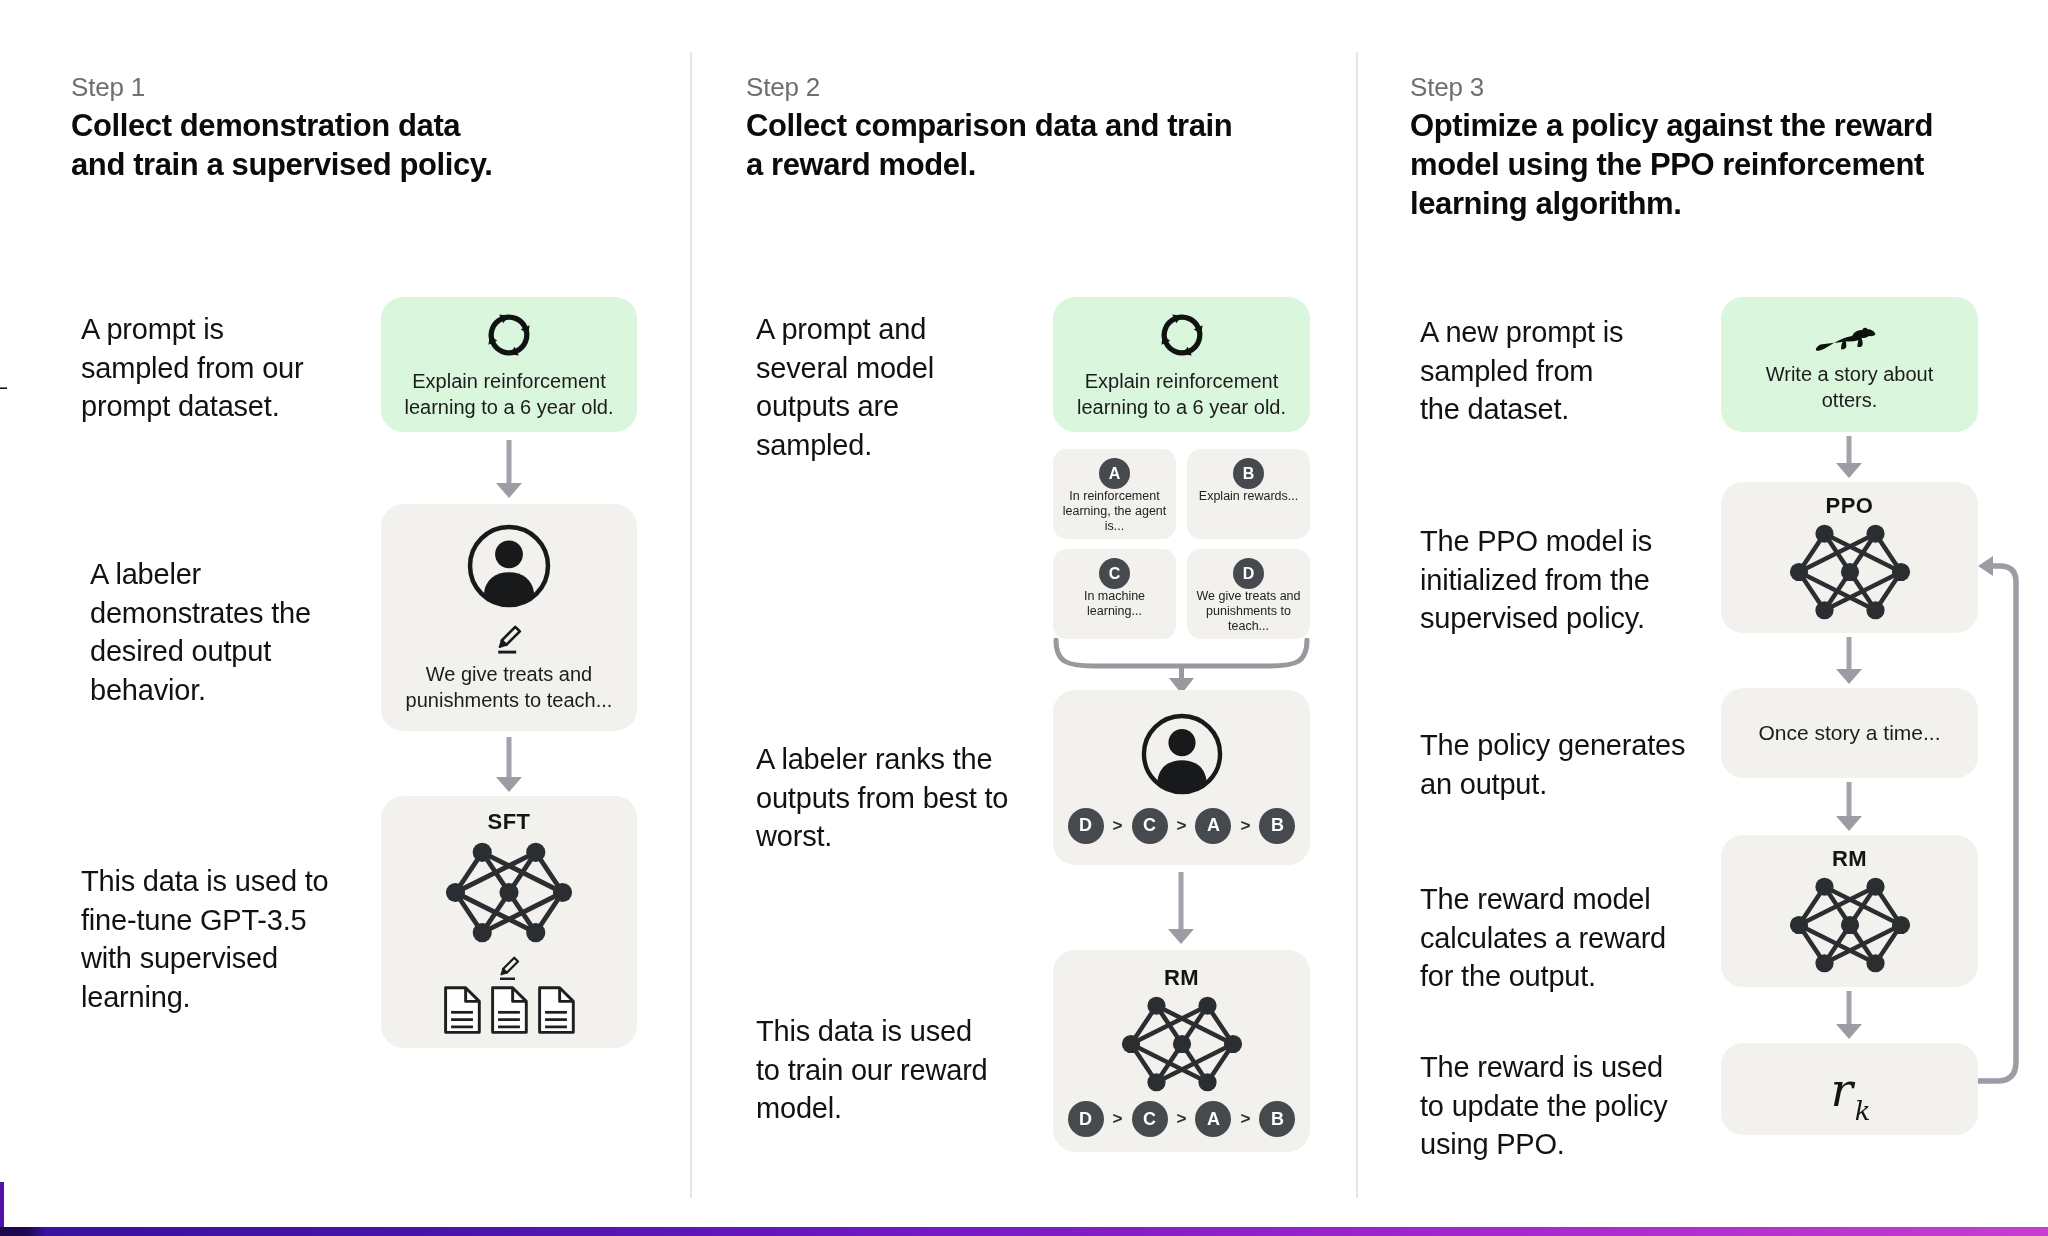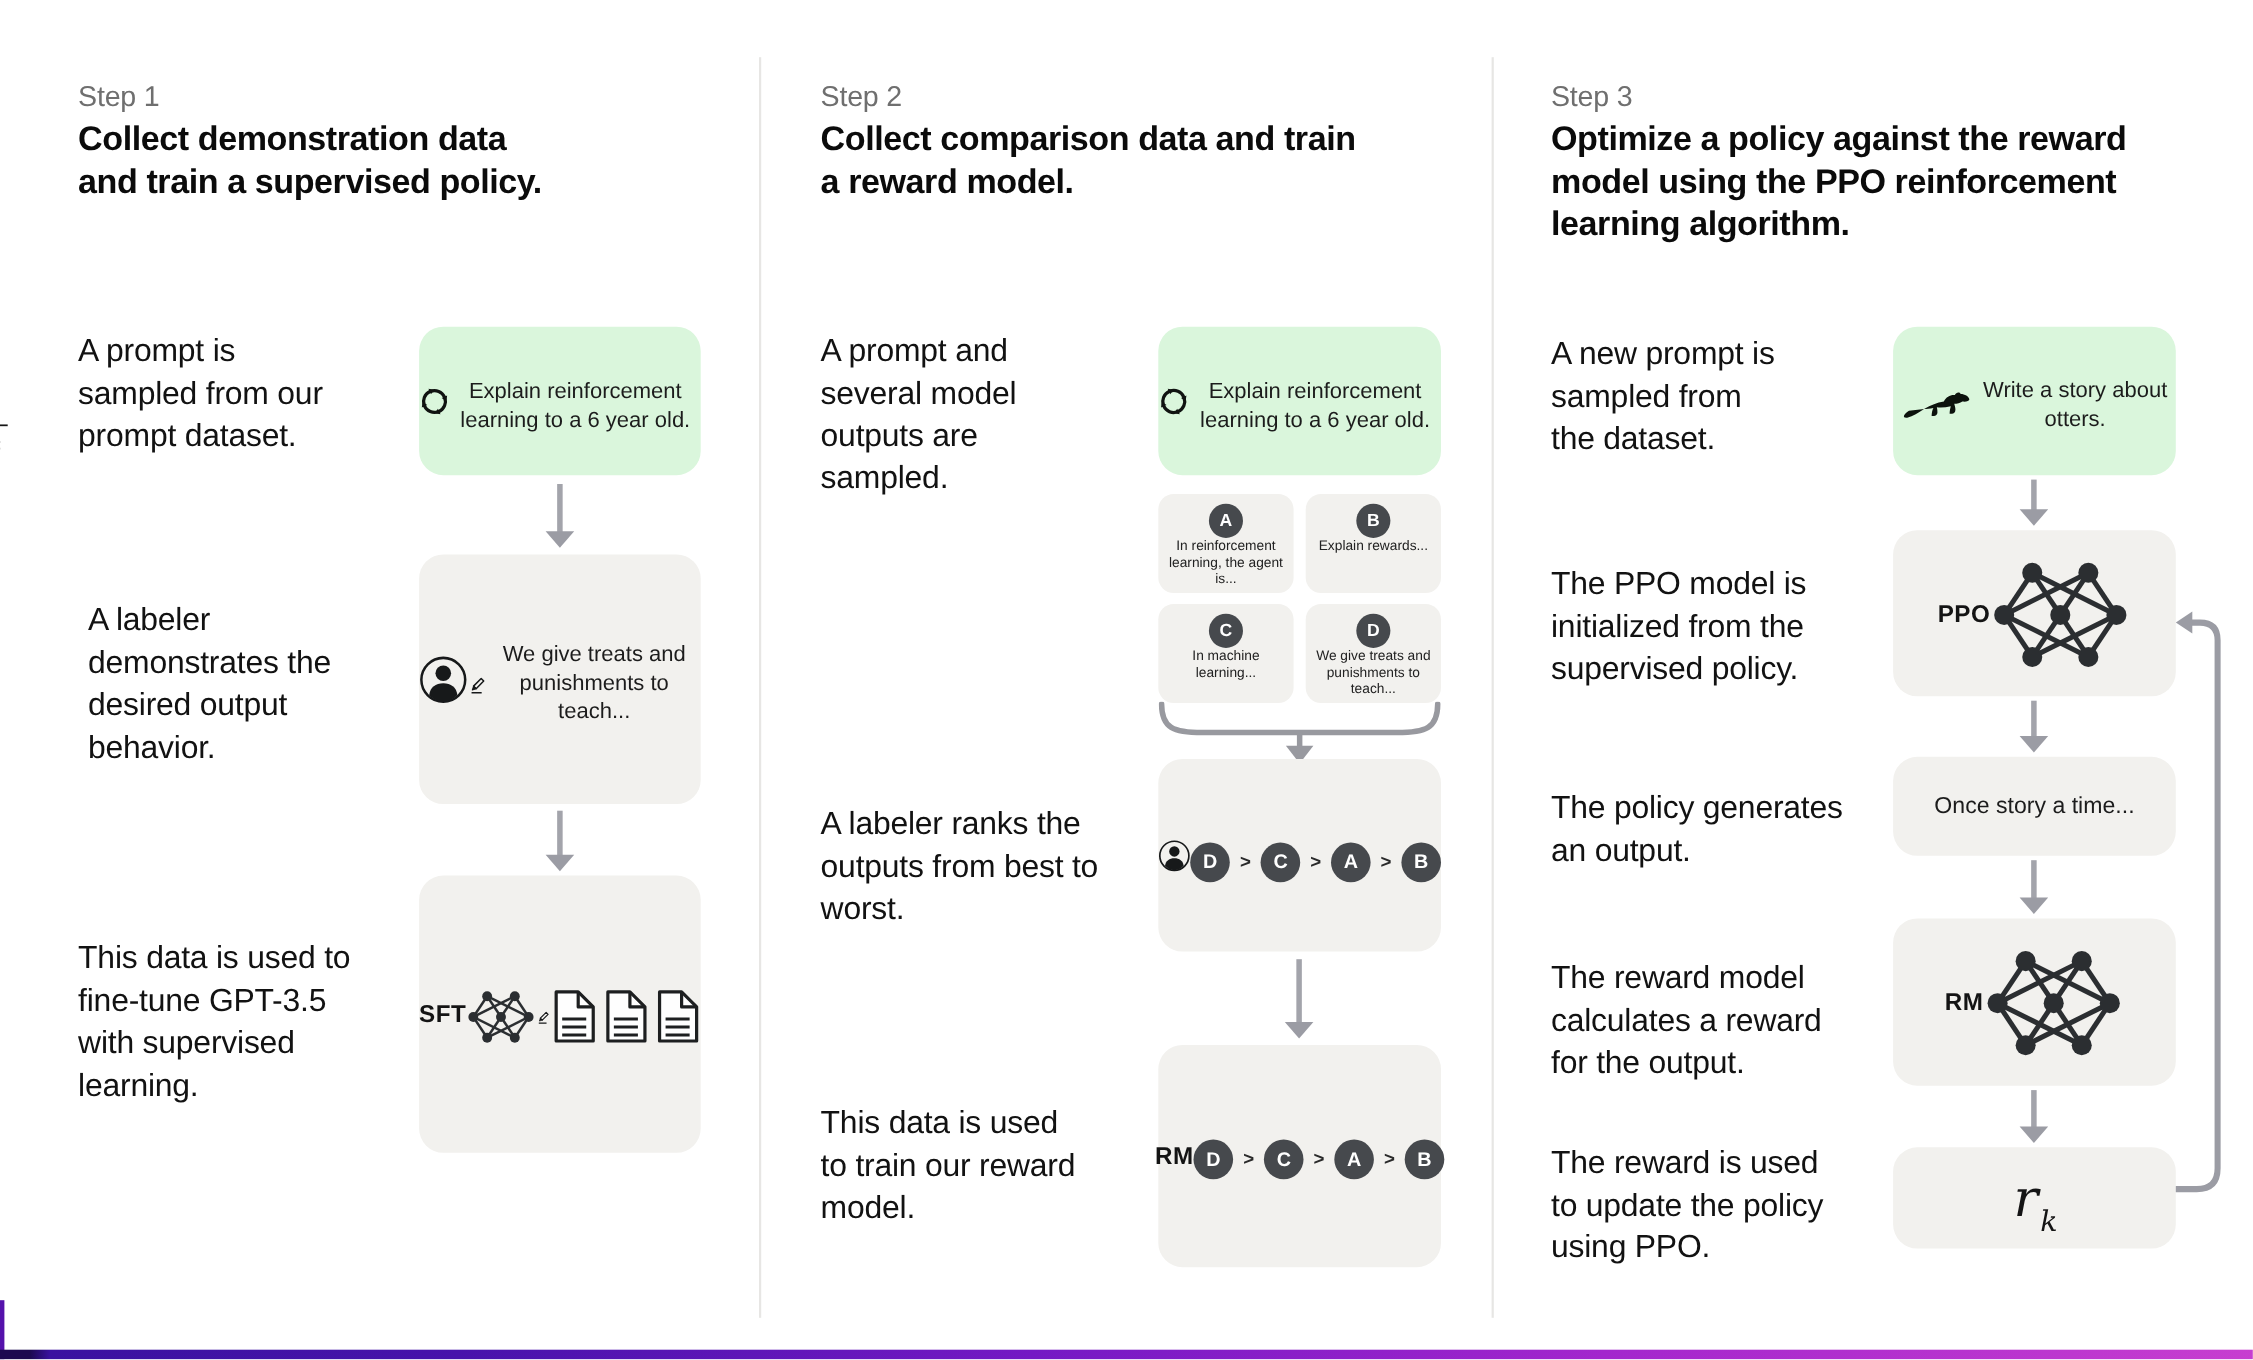--- a/index.html
+++ b/index.html
@@ -13,23 +13,23 @@
   .divider{position:absolute;top:52px;width:2px;height:1146px;background:#e7e6e4;}
   
   .ef{position:absolute;left:0;width:7px;overflow:hidden;font-size:24px;color:#161616;text-indent:-13px;line-height:1;}
   
   .bottom-bar{position:absolute;left:0;right:0;bottom:0;height:9px;
     background:linear-gradient(90deg,#1c0950 0%,#1c0950 1.3%,#3a12a0 2.2%,#4713ab 20%,#7419c4 45%,#a326cd 70%,#c93fd0 100%);}
   .left-bar{position:absolute;left:0;bottom:0;width:4px;height:54px;background:#5512ab;}
 
   .step-label{position:absolute;font-size:26px;color:#6f6f6f;letter-spacing:-0.2px;}
   .title{position:absolute;margin:0;font-size:31px;font-weight:700;line-height:1.26;letter-spacing:-0.4px;color:#0b0b0b;}
-  .caption{position:absolute;margin:0;font-size:29px;line-height:1.33;letter-spacing:-0.2px;color:#121212;}
-
-  .box{position:absolute;border-radius:22px;background:#f2f1ee;display:flex;
+  .caption{position:absolute;margin:10px;font-size:29px;line-height:1.33;letter-spacing:-0.2px;color:#121212;}
+
+  .box{position:absolute;border-radius:22px;background:#f2f1ee;display:flex;flex-direction:column;
        align-items:center;justify-content:center;text-align:center;}
   .gbox{background:#daf6dc;}
   .box-text{font-size:20px;line-height:1.3;color:#1c1c1c;max-width:238px;margin-top:8px;}
   .model-label{font-size:22px;letter-spacing:0.5px;color:#141414;font-weight:bold;}
 
   
   .varrow{position:absolute;width:26px;}
   .varrow .shaft{position:absolute;left:50%;transform:translateX(-50%);top:0;bottom:12px;width:5px;background:#a3a4ab;}
   .varrow .ahead{position:absolute;bottom:0;left:50%;transform:translateX(-50%);width:0;height:0;
     border-left:13px solid transparent;border-right:13px solid transparent;border-top:15px solid #9b9ca4;}

